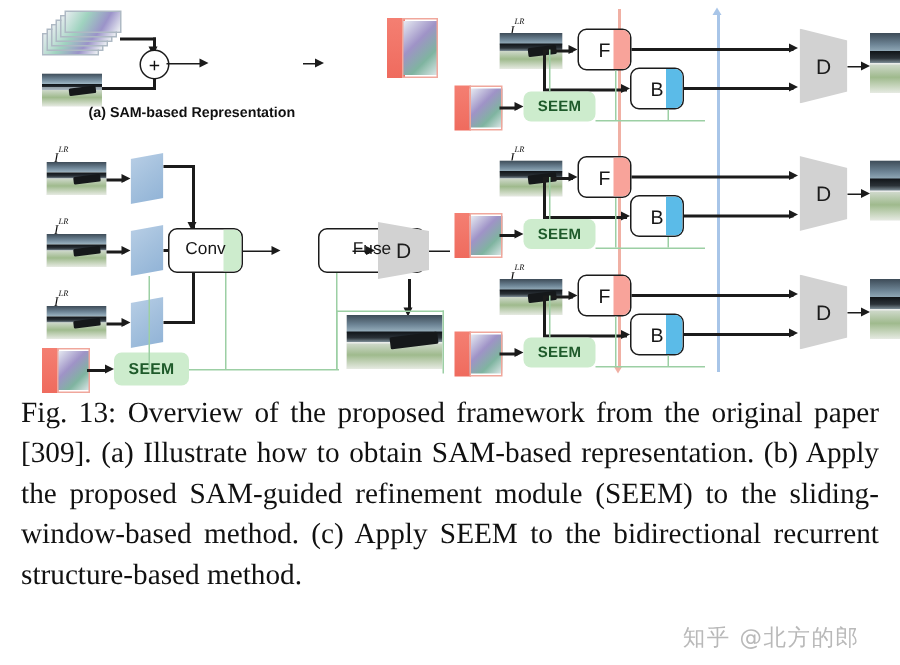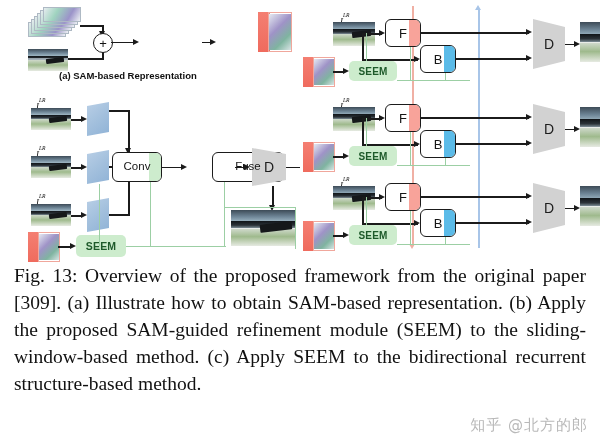--- a/index.html
+++ b/index.html
@@ -99,21 +99,21 @@
   .mlab .sup{font-size:5.6px;vertical-align:super;position:relative;top:-1px;left:0px;}
   .mlab .sub{font-size:5.6px;vertical-align:sub;position:relative;top:1px;left:-5px;}
 
   
   #caption{position:absolute;left:0;top:262px;width:600px;height:181px;}
   #caption p{
     margin:0;padding:0 14px;
     font-family:"Liberation Serif",serif;font-size:19.5px;line-height:27px;
     color:#111;text-align:justify;text-justify:inter-word;
   }
-  #watermark{position:absolute;right:12px;bottom:8px;
+  #watermark{position:absolute;right:27px;bottom:8px;
     font-family:"DejaVu Sans",sans-serif;font-size:15px;color:#b9b9b9;letter-spacing:1px;}
 </style>
 </head>
 <body>
 
 <div id="page">
 
   <div id="figure">
 
     <div class="panel" style="left:0;top:0;width:300px;height:88px;">

